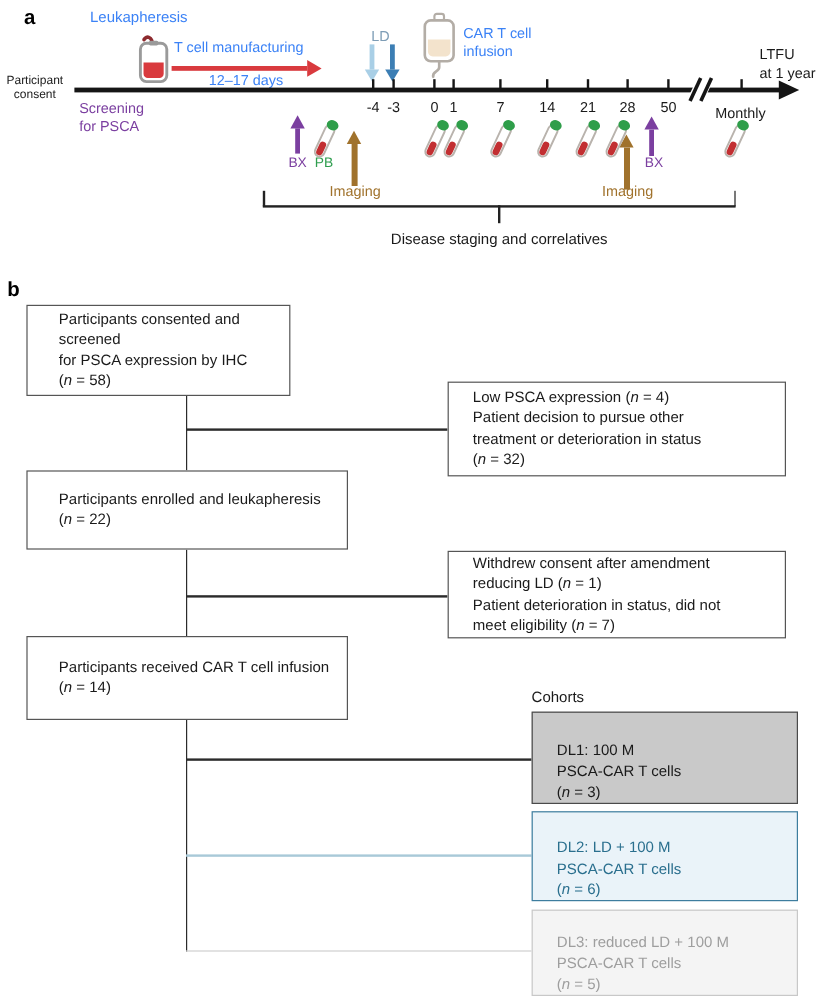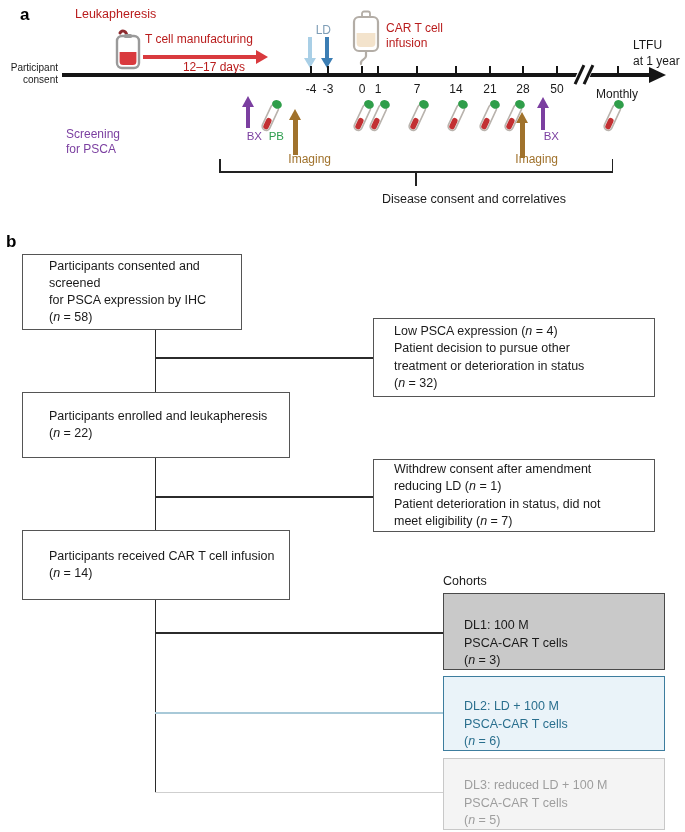--- a/index.html
+++ b/index.html
@@ -2,27 +2,27 @@
 <html><head>
 <meta charset="utf-8">
 <style>
   html,body { margin:0; padding:0; background:#fff; }
   .canvas { position:relative; width:685px; height:832px; background:#ffffff;
             font-family:"Liberation Sans", sans-serif; overflow:hidden; color:#1a1a1a; }
   .abs { position:absolute; }
   .panel-label { font-weight:bold; font-size:17px; color:#000; }
 
   
-  .t-red    { color:#b91c1c; font-size:12px; }
+  .t-red    { color:#3b82f6; font-size:12px; }
   .t-purple { color:#7b3fa0; font-size:12px; }
   .t-green  { color:#2f9e4f; font-size:11.5px; }
   .t-brown  { color:#a0722c; font-size:12px; }
   .t-ld     { color:#7e9db6; font-size:12px; }
   .t-black  { color:#1a1a1a; font-size:12px; }
-  .ctr { text-align:right; }
+  .ctr { text-align:center; }
 
   .tl-line { left:62px; top:73px; width:590px; height:4.2px; background:#151515; }
   .tl-head { left:649px; top:66.6px; width:0; height:0;
              border-left:17px solid #151515; border-top:8.5px solid transparent; border-bottom:8.5px solid transparent; }
   .tick { width:2px; height:8px; background:#151515; top:65.5px; }
   .tick-label { top:82px; width:30px; text-align:center; font-size:12px; color:#1a1a1a; }
 
   .tl-break-mask { left:577px; top:63px; width:13px; height:24px; background:#fff; transform:rotate(25deg); }
   .tl-slash { top:64px; width:2.6px; height:21px; background:#151515; transform:rotate(25deg); }
 
@@ -69,21 +69,21 @@
       <rect x="12" y="7" width="8" height="4" rx="1.5" fill="#9a9a9a"></rect>
     </svg>
   </div>
 
   <div class="abs t-red" style="left:145px; top:32px;">T cell manufacturing</div>
   <div class="abs mfg-shaft"></div>
   <div class="abs mfg-head"></div>
   <div class="abs t-red ctr" style="left:165px; top:60px; width:80px;">12–17 days</div>
 
   <div class="abs t-black ctr" style="left:0px; top:62px; width:58px; font-size:10px; line-height:1.22;">Participant<br>consent</div>
-  <div class="abs t-purple" style="left:66px; top:83px; line-height:1.25;margin-top:44px;">Screening<br>for PSCA</div>
+  <div class="abs t-purple" style="left:66px; top:83px; line-height:1.25;">Screening<br>for PSCA</div>
 
   <div class="abs t-ld ctr" style="left:303px; top:23px; width:28px;">LD</div>
   <div class="abs arrow-v" style="left:304px; top:37px; height:31px; color:#a9cfe6;">
     <div class="shaft"></div>
       <div class="head-down"></div>
   </div>
   <div class="abs arrow-v" style="left:321px; top:37px; height:31px; color:#3c7eb4;">
     <div class="shaft"></div>
       <div class="head-down"></div>
   </div>
@@ -192,21 +192,21 @@
   <div class="abs tube" style="left:604px; top:98px;"><svg width="15" height="36" viewBox="0 0 15 36">
         <rect x="4" y="5" width="8" height="28" rx="4" fill="#fff" stroke="#b9b3ad" stroke-width="1.6"></rect>
         <rect x="5.2" y="20" width="5.6" height="12" rx="2.8" fill="#c22f32"></rect>
         <ellipse cx="8.5" cy="4.5" rx="5" ry="4.2" fill="#2f9e4a"></ellipse>
       </svg></div>
 
   <div class="abs bracket" style="left:219px; top:171px; width:394px; height:1.6px;"></div>
   <div class="abs bracket" style="left:219px; top:159px; width:1.6px; height:13px;"></div>
   <div class="abs bracket" style="left:611.5px; top:159px; width:1.6px; height:13px;"></div>
   <div class="abs bracket" style="left:415px; top:171px; width:1.6px; height:15px;"></div>
-  <div class="abs t-black ctr" style="left:266px; top:192px; width:300px; font-size:12.5px;">Disease consent and correlatives</div>
+  <div class="abs t-black ctr" style="left:266px; top:192px; width:300px; font-size:12.5px;">Disease staging and correlatives</div>
 
   <div class="abs panel-label" style="left:6px; top:232px;">b</div>
 
   <div class="abs conn" style="left:154.5px; top:330px; width:1.5px; height:62px;"></div>
   <div class="abs conn" style="left:155px; top:357px; width:218px; height:1.5px;"></div>
   <div class="abs conn" style="left:154.5px; top:458px; width:1.5px; height:72px;"></div>
   <div class="abs conn" style="left:155px; top:496px; width:218px; height:1.5px;"></div>
   <div class="abs conn" style="left:154.5px; top:600px; width:1.5px; height:193px;"></div>
   <div class="abs conn" style="left:155px; top:632px; width:288px; height:1.5px;"></div>
   <div class="abs" style="left:155px; top:712px; width:288px; height:1.5px; background:#a8c9d8;"></div>

